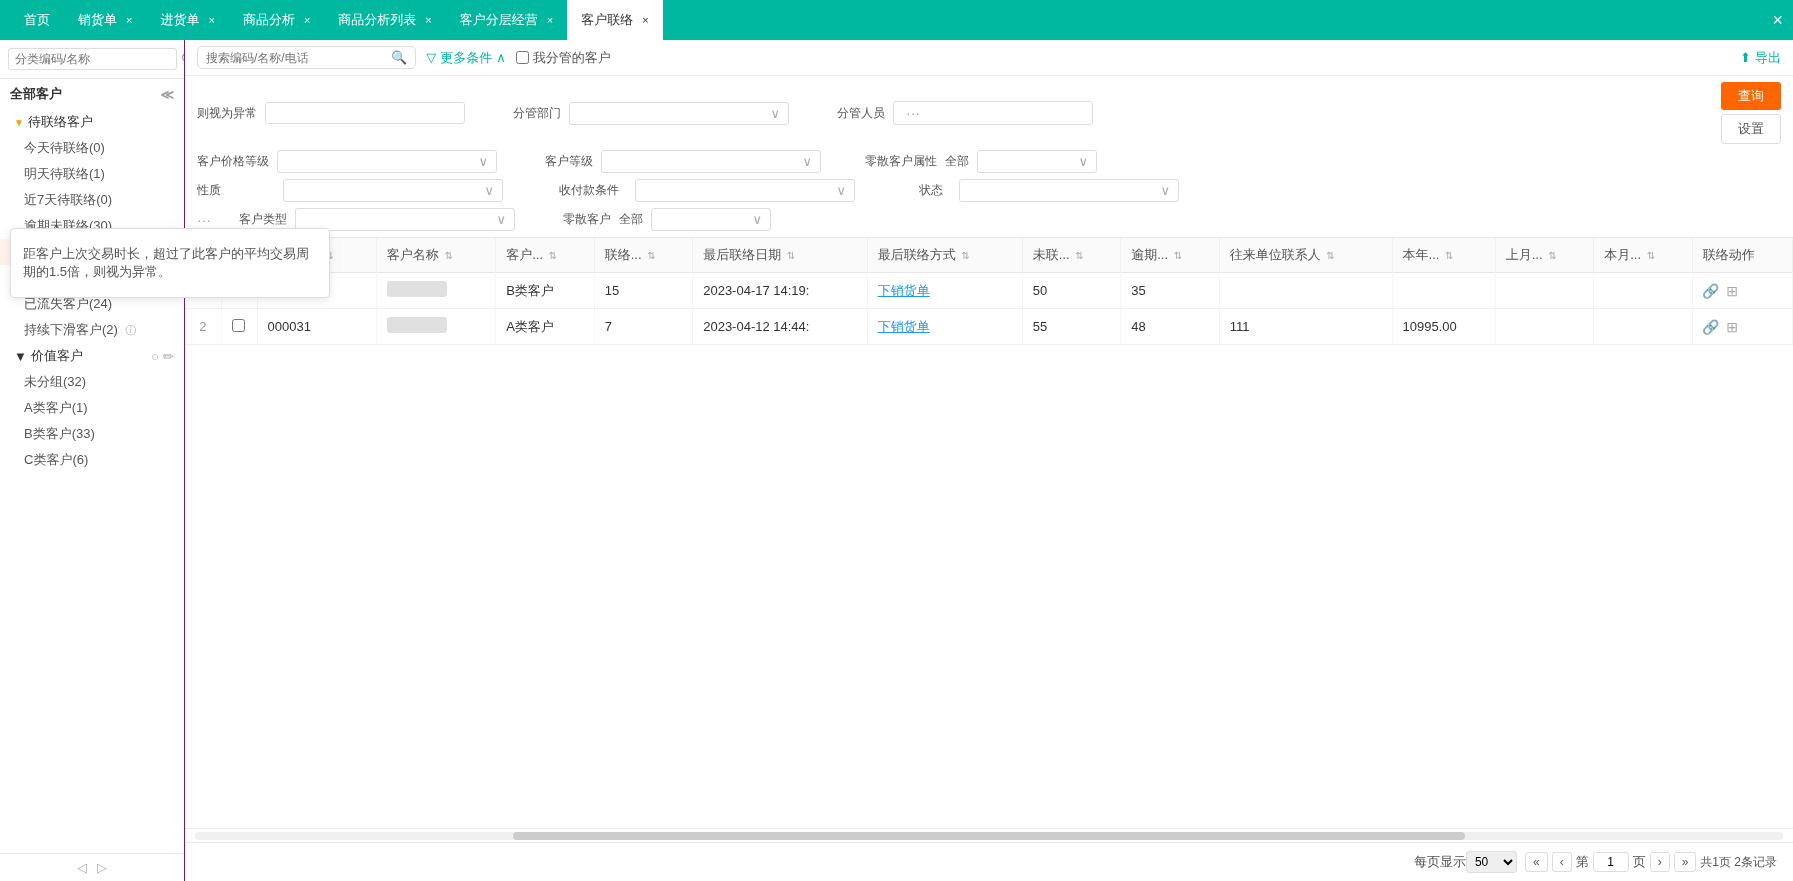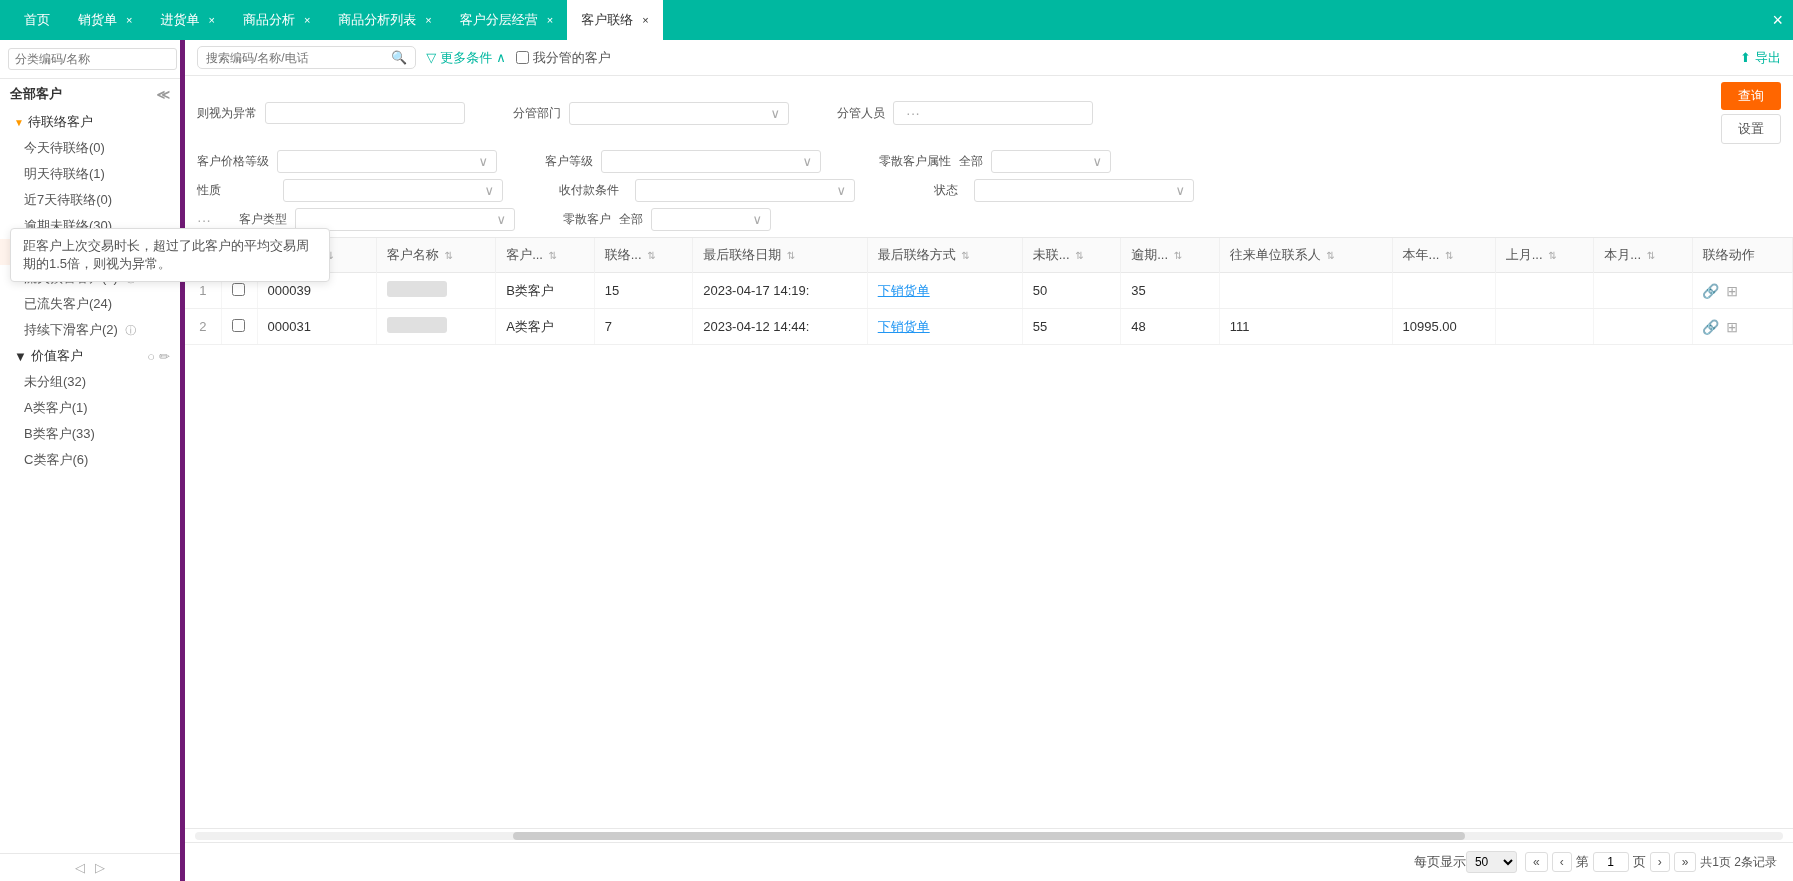--- a/index.html
+++ b/index.html
@@ -23,21 +23,21 @@
     .nav-close-btn {
       position: absolute; right: 10px; top: 50%; transform: translateY(-50%);
       color: #fff; cursor: pointer; font-size: 18px; line-height: 1;
     }
 
     
     .main-layout { display: flex; height: calc(881px - 40px); }
 
     
     .sidebar {
-      width: 185px; background: #fff; border-right: 5px solid #701a75;
+      width: 185px; background: #fff; border-right: 1px solid #701a75;
       overflow-y: auto; flex-shrink: 0;
       display: flex; flex-direction: column;
     }
     .sidebar-search {
       padding: 8px; border-bottom: 1px solid #e8e8e8;
       display: flex; align-items: center; gap: 4px;
     }
     .sidebar-search input {
       border: 1px solid #ddd; border-radius: 3px;
       padding: 3px 6px; font-size: 12px; flex: 1; outline: none;
@@ -65,21 +65,21 @@
     .sidebar-value-group {
       display: flex; align-items: center; justify-content: space-between;
       padding: 4px 10px 4px 14px; color: #333; font-size: 12px; cursor: pointer;
     }
     .sidebar-value-group .icons { display: flex; gap: 4px; color: #aaa; }
 
     
     .tooltip-box {
       position: absolute; left: 10px; top: 228px;
       background: #fff; border: 1px solid #ddd;
-      padding: 8px 12px; border-radius: 4px;
+      padding: 16px 12px; border-radius: 4px;
       font-size: 12px; color: #555; max-width: 320px;
       z-index: 100; box-shadow: 0 2px 8px rgba(0,0,0,0.1);
     }
 
     
     .content-area {
       flex: 1; display: flex; flex-direction: column; overflow: hidden;
       background: #f5f5f5;
     }
 
@@ -378,39 +378,39 @@
         <span class="filter-label">客户价格等级</span>
         <div class="filter-select" style="min-width:220px;">
           <span></span>
           <span class="arrow">∨</span>
         </div>
         <span class="filter-label" style="margin-left:40px;">客户等级</span>
         <div class="filter-select" style="min-width:220px;">
           <span></span>
           <span class="arrow">∨</span>
         </div>
-        <span class="filter-label" style="margin-left:50px;">零散客户属性</span>
+        <span class="filter-label" style="margin-left:36px;">零散客户属性</span>
         <span class="filter-label">全部</span>
         <div class="filter-select" style="min-width:120px;">
           <span class="arrow">∨</span>
         </div>
       </div>
 
       <div style="display:flex;align-items:center;gap:16px;margin-bottom:6px;">
         <span class="filter-label">性质</span>
         <div class="filter-select" style="min-width:220px;margin-left:46px;">
           <span></span>
           <span class="arrow">∨</span>
         </div>
         <span class="filter-label" style="margin-left:40px;">收付款条件</span>
         <div class="filter-select" style="min-width:220px;">
           <span></span>
           <span class="arrow">∨</span>
         </div>
-        <span class="filter-label" style="margin-left:63px;">状态</span>
+        <span class="filter-label" style="margin-left:48px;">状态</span>
         <div class="filter-select" style="min-width:220px;">
           <span></span>
           <span class="arrow">∨</span>
         </div>
       </div>
 
       <div style="display:flex;align-items:center;gap:8px;">
         <span class="filter-dots" style="margin-left:0;">···</span>
         <span class="filter-label" style="margin-left:20px;">客户类型</span>
         <div class="filter-select" style="min-width:220px;">

